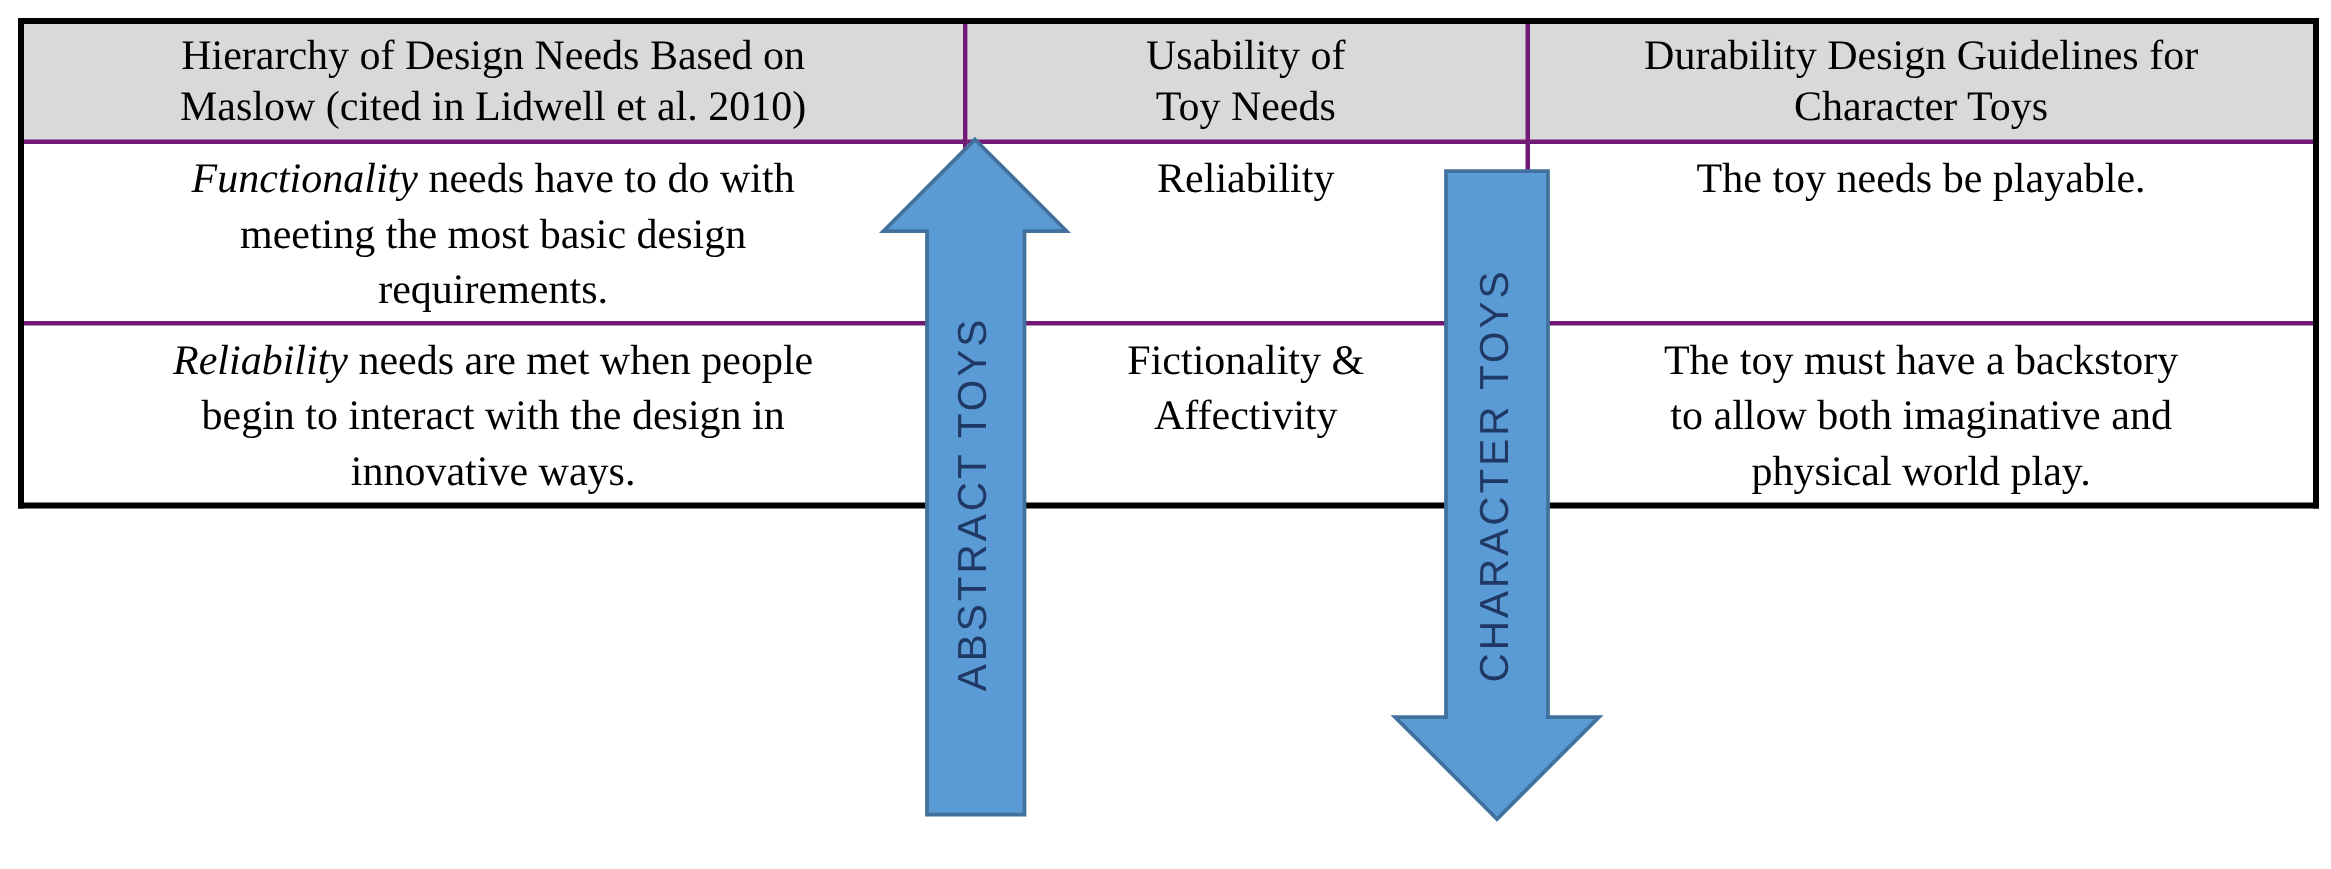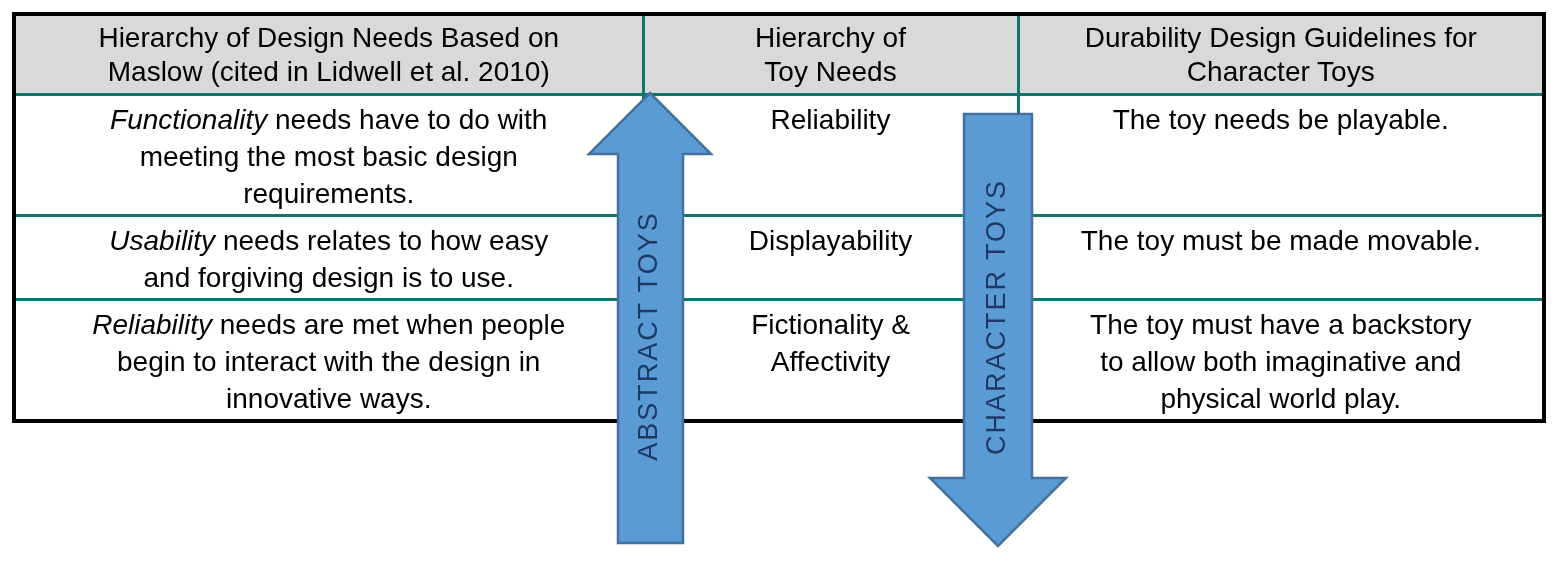--- a/index.html
+++ b/index.html
@@ -21,25 +21,26 @@
     top: 12px;
     width: 1530px;
     border-collapse: collapse;
     table-layout: fixed;
     border: 4px solid #000000;
     font-size: 28px;
     color: #000000;
   }
   table.needs-table th,
   table.needs-table td {
-    border: 3px solid #0f766e;
+    border: 3px solid #701a75;
     text-align: center;
     white-space: pre-line;
     overflow: hidden;
     padding: 2px 6px;
+    font-family: Liberation Serif, serif;
   }
   table.needs-table th {
     background: #d9d9d9;
     font-weight: normal;
     vertical-align: middle;
     line-height: 34px;
     height: 73px;
   }
   table.needs-table td {
     vertical-align: top;
@@ -81,37 +82,31 @@
   <table class="needs-table">
     <colgroup>
       <col style="width:629px">
       <col style="width:375px">
       <col style="width:526px">
     </colgroup>
     <tbody>
         <tr>
       <th>Hierarchy of Design Needs Based on
 Maslow (cited in Lidwell et al. 2010)</th>
-      <th>Hierarchy of
+      <th>Usability of
 Toy Needs</th>
       <th>Durability Design Guidelines for
 Character Toys</th>
     </tr>
     <tr class="row-1">
       <td><span class="term">Functionality</span><span> needs have to do with
 meeting the most basic design
 requirements.</span></td>
       <td>Reliability</td>
       <td>The toy needs be playable.</td>
-    </tr>
-    <tr class="row-3">
-      <td><span class="term">Usability</span><span> needs relates to how easy
-and forgiving design is to use.</span></td>
-      <td>Displayability</td>
-      <td>The toy must be made movable.</td>
     </tr>
     <tr class="row-5">
       <td><span class="term">Reliability</span><span> needs are met when people
 begin to interact with the design in
 innovative ways.</span></td>
       <td>Fictionality &amp;
 Affectivity</td>
       <td>The toy must have a backstory
 to allow both imaginative and
 physical world play.</td>

